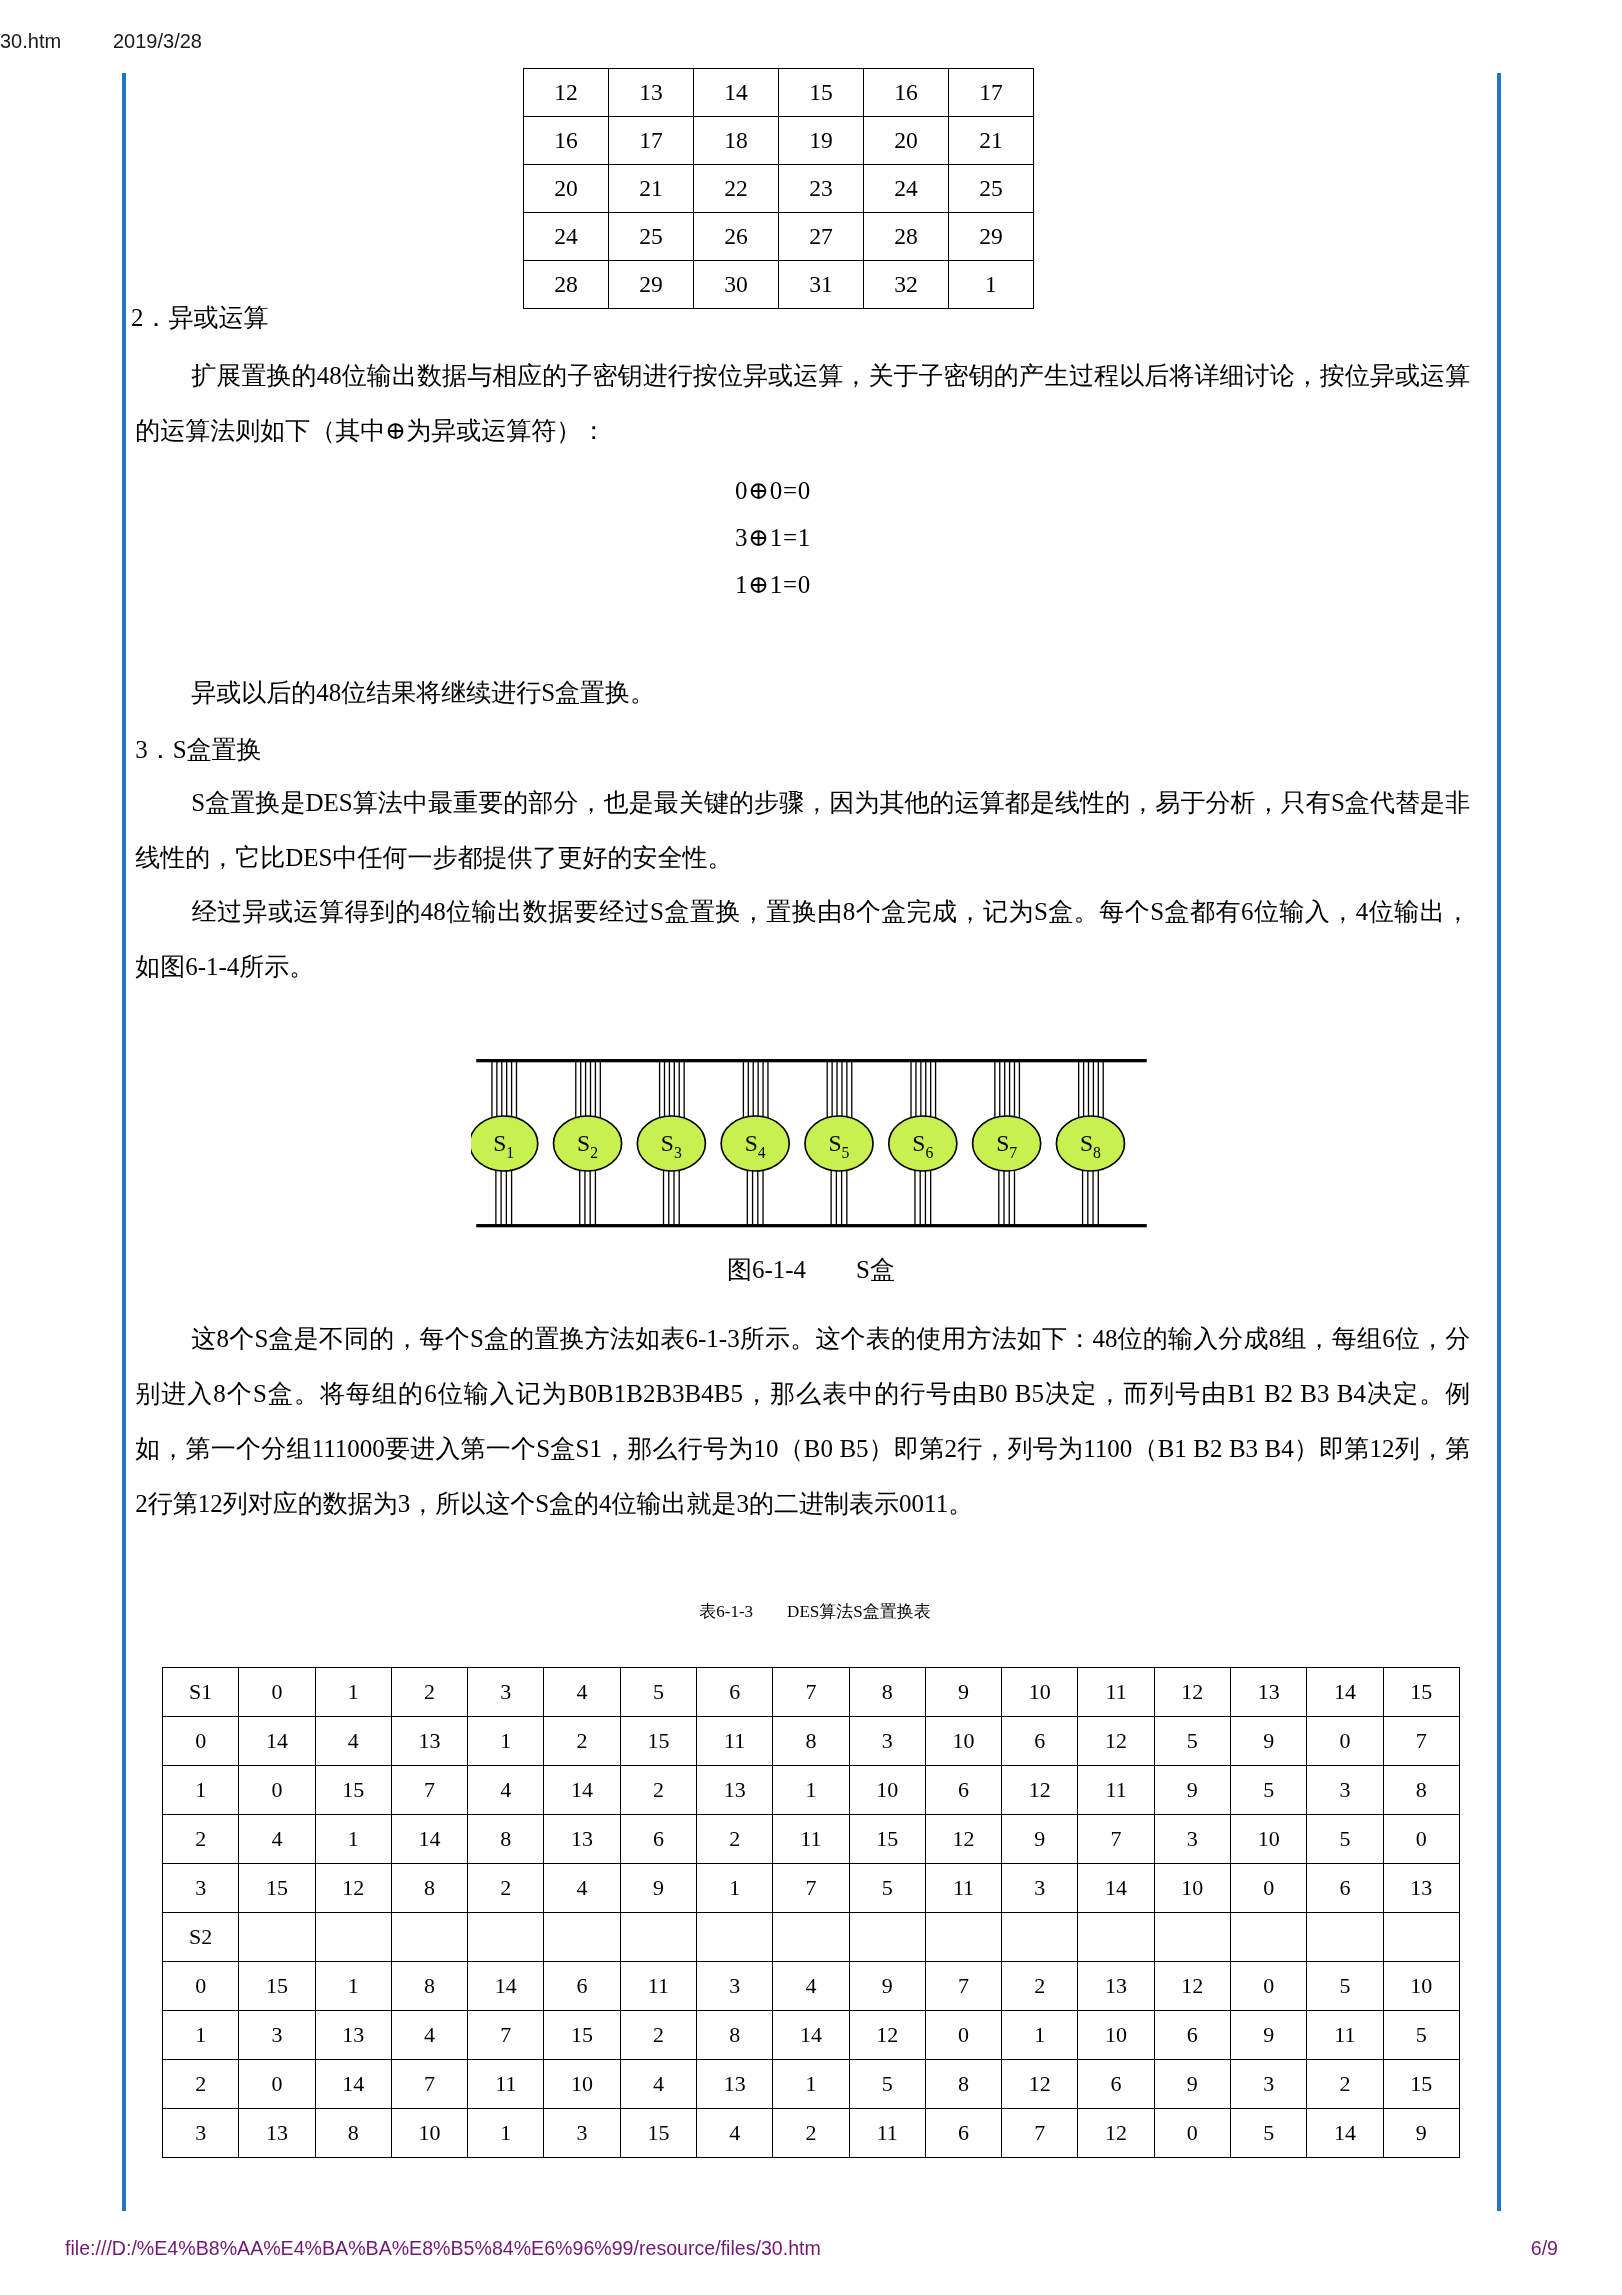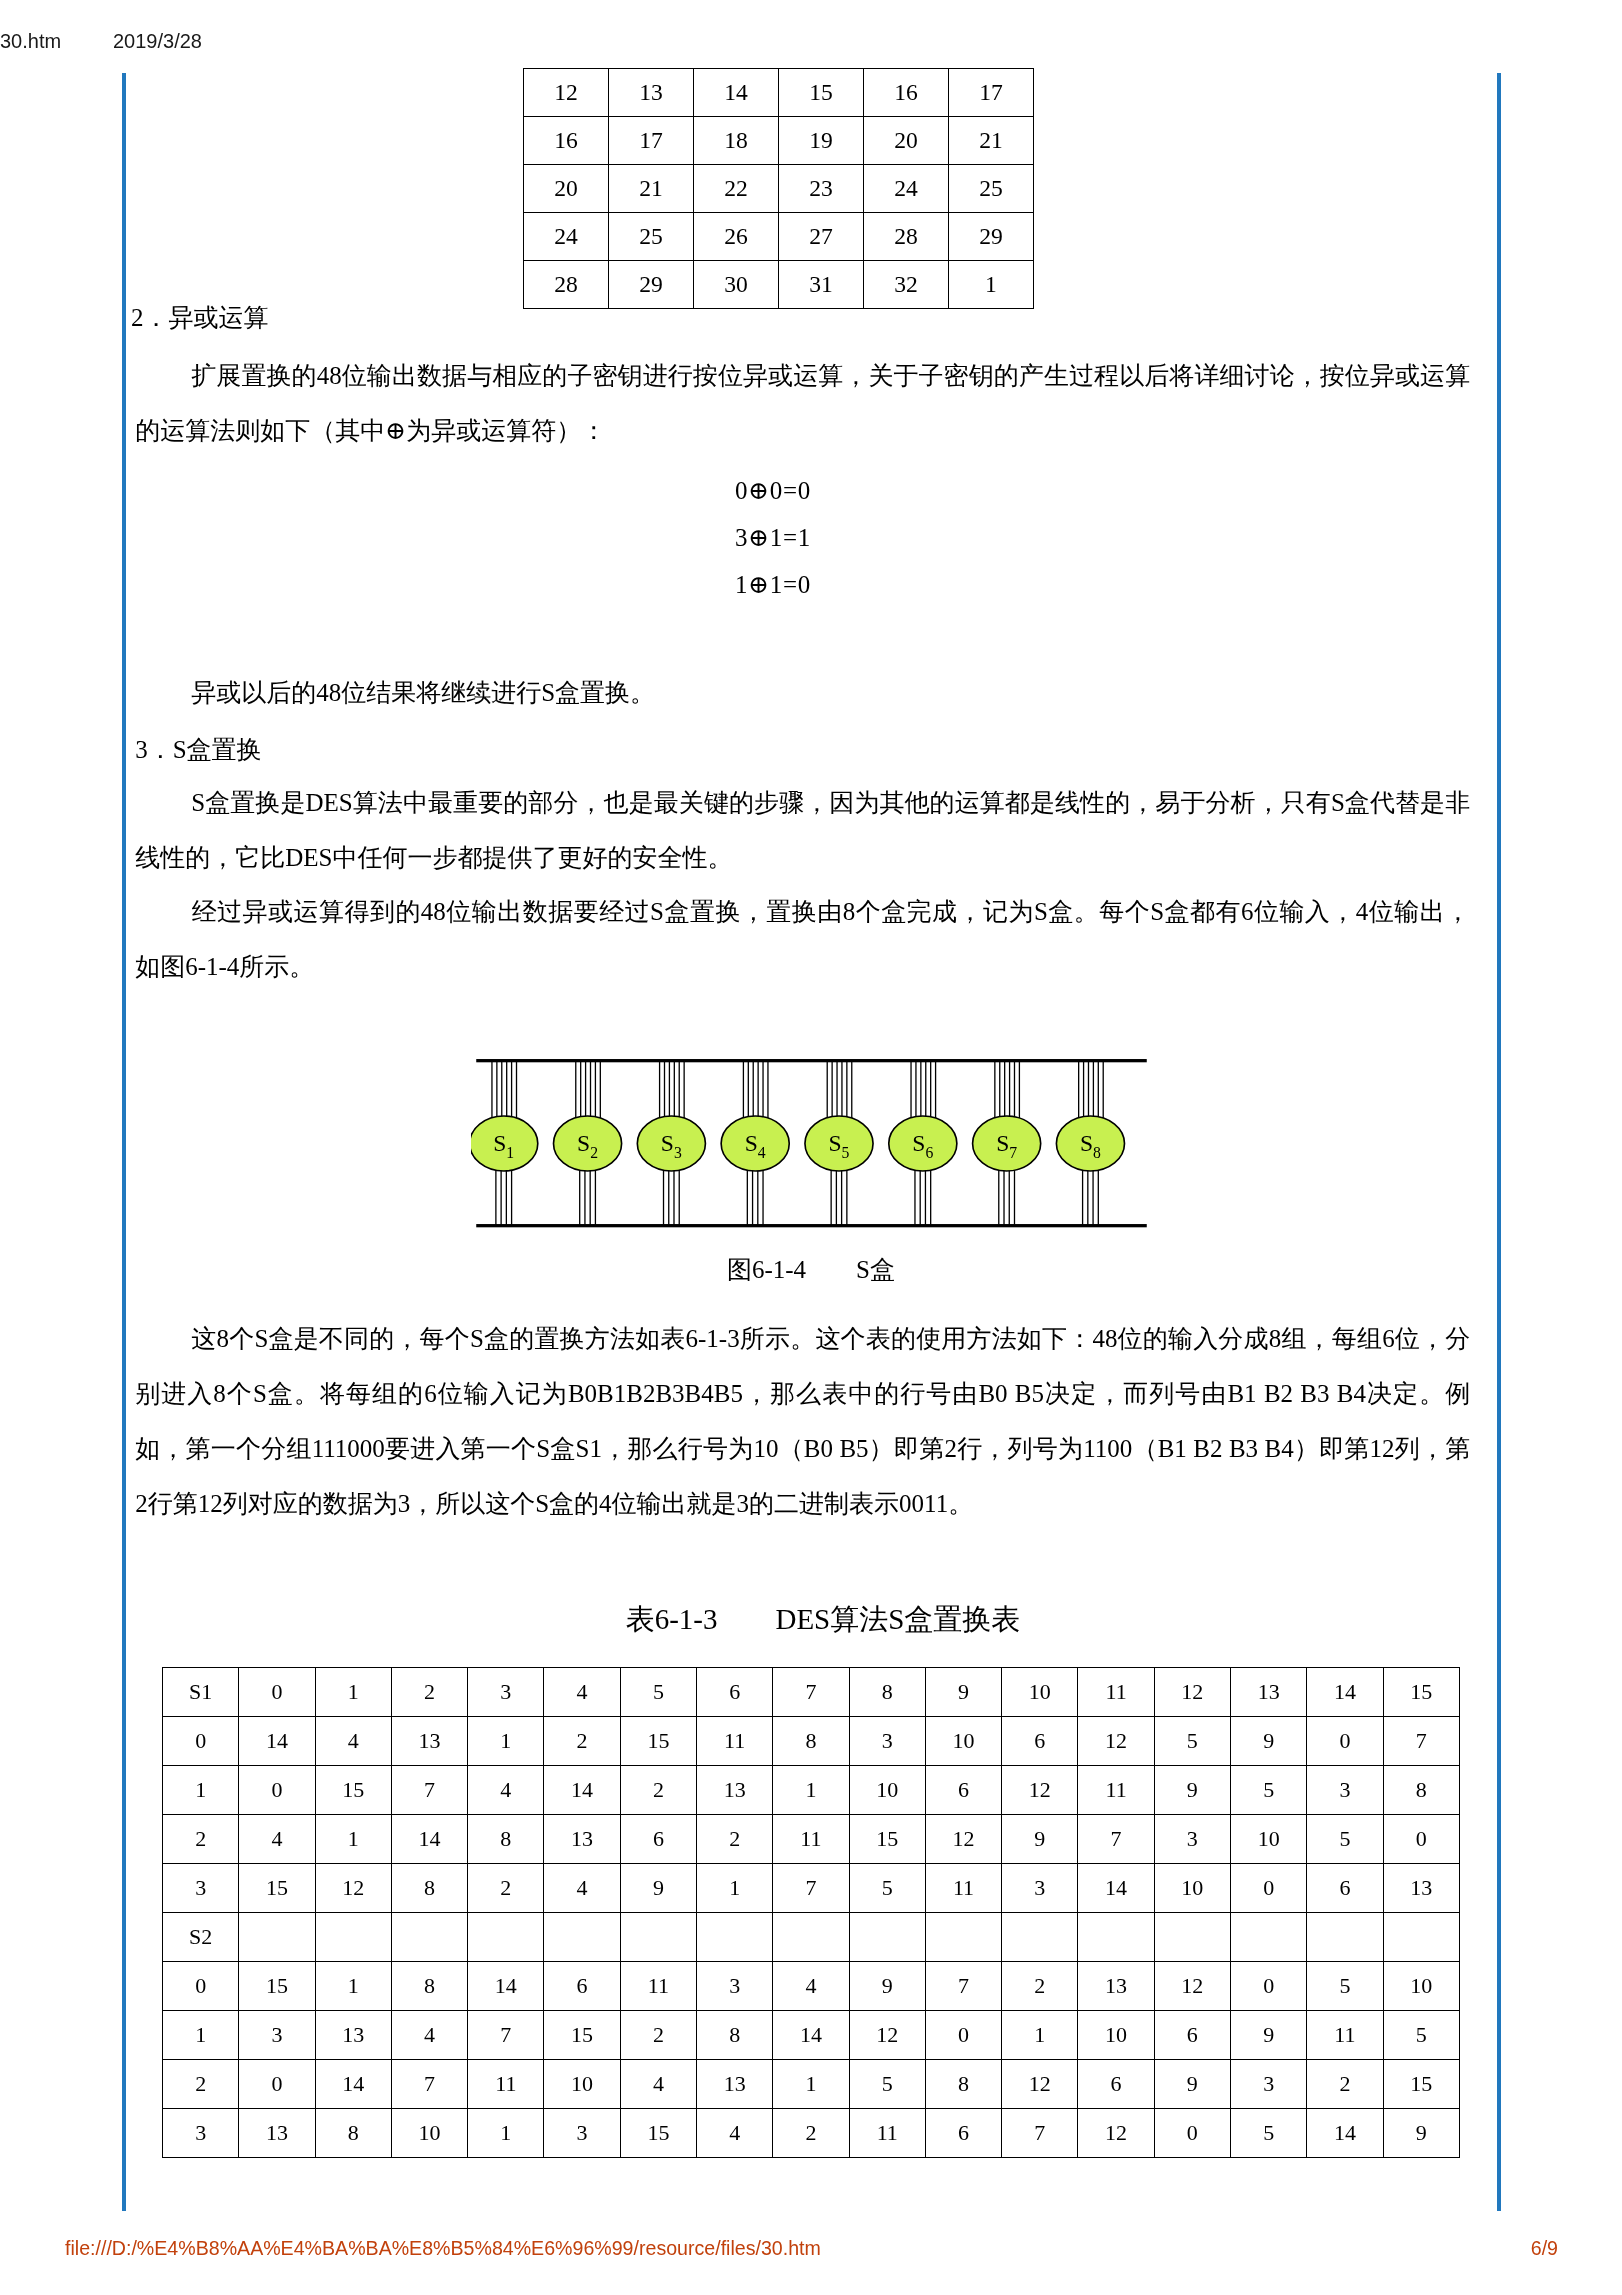--- a/index.html
+++ b/index.html
@@ -43,21 +43,21 @@
     white-space: nowrap;
   }
   .print-footer {
     position: absolute;
     top: 2237px;
     left: 0;
     width: 1623px;
     height: 33px;
     font-family: "Liberation Sans", sans-serif;
     font-size: 19.6px;
-    color: #c2410c;
+    color: #701a75;
   }
   .print-footer .pf-left {
     position: absolute;
     left: 65px;
     top: 0;
     white-space: nowrap;
   }
   .print-footer .pf-right {
     position: absolute;
     right: 65px;
@@ -158,24 +158,24 @@
     left: 0;
     width: 1370px;
     text-align: center;
     font-size: 25px;
     white-space: nowrap;
   }
 
   
   .tbl-caption {
     position: absolute;
-    left: 12px;
+    left: 4px;
     width: 1370px;
     text-align: center;
-    font-size: 29px;
+    font-size: 17px;
     white-space: nowrap;
   }
   .sbox-table-wrap {
     position: absolute;
     left: 36px;
     top: 1594px;
   }
   table.sbox-table {
     border-collapse: collapse;
     width: 1298px;

